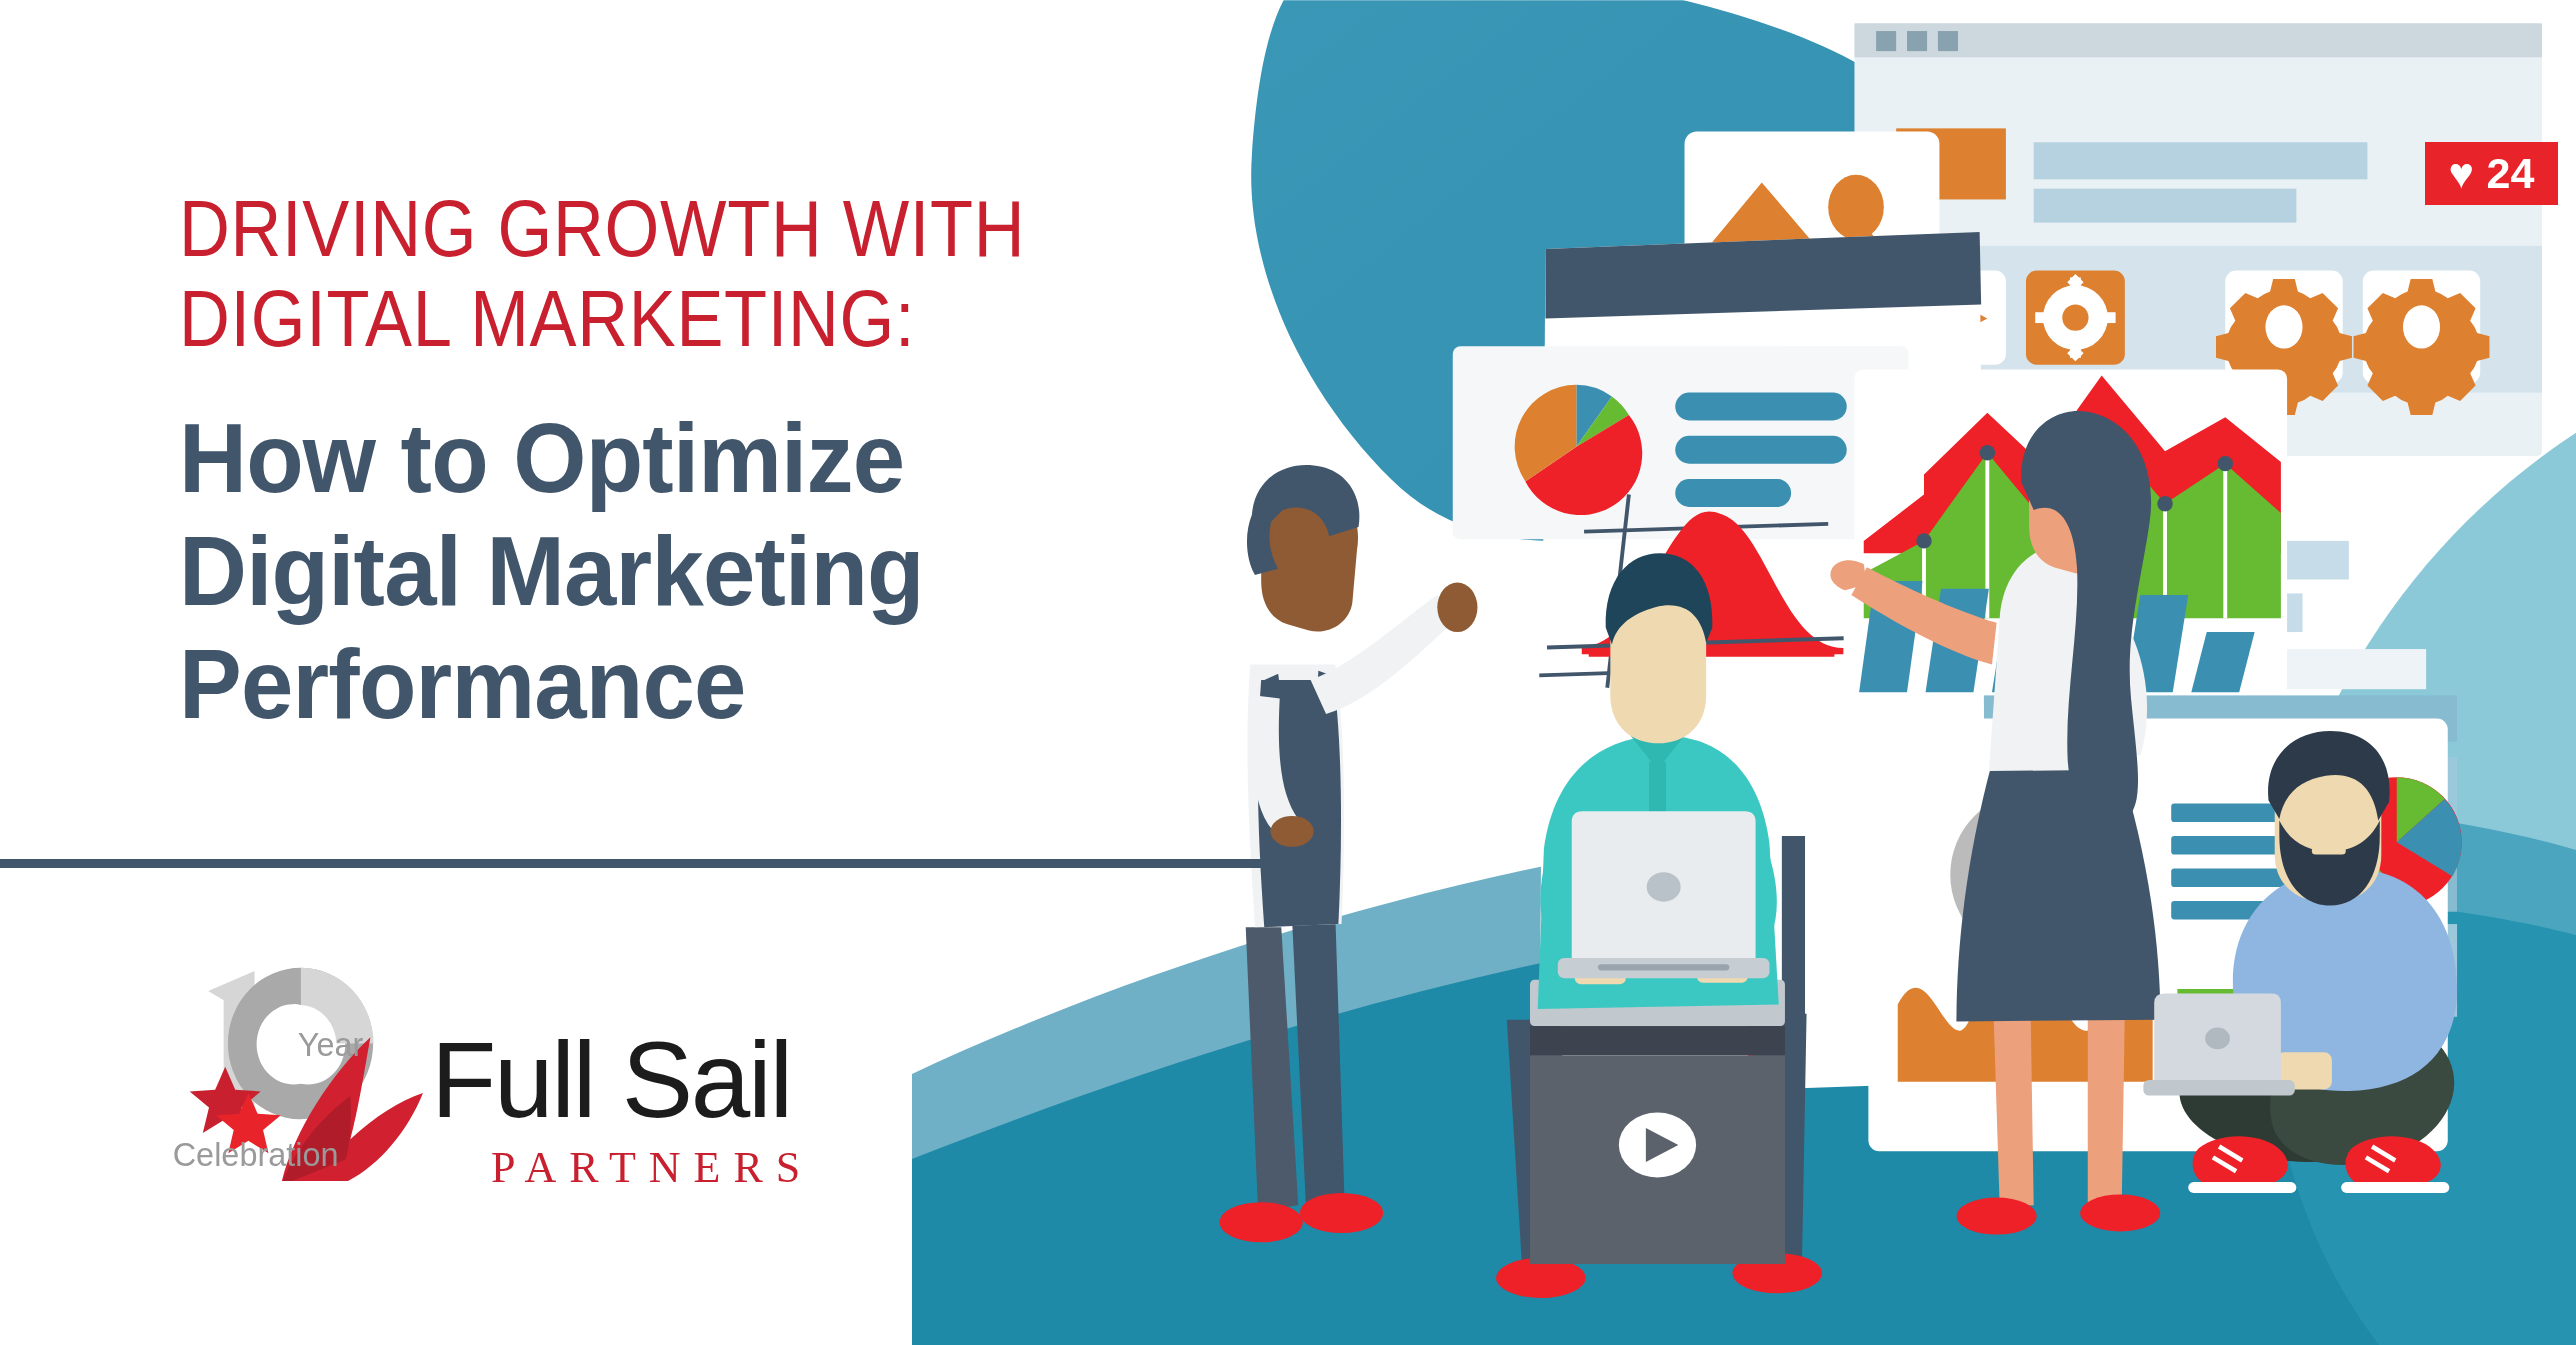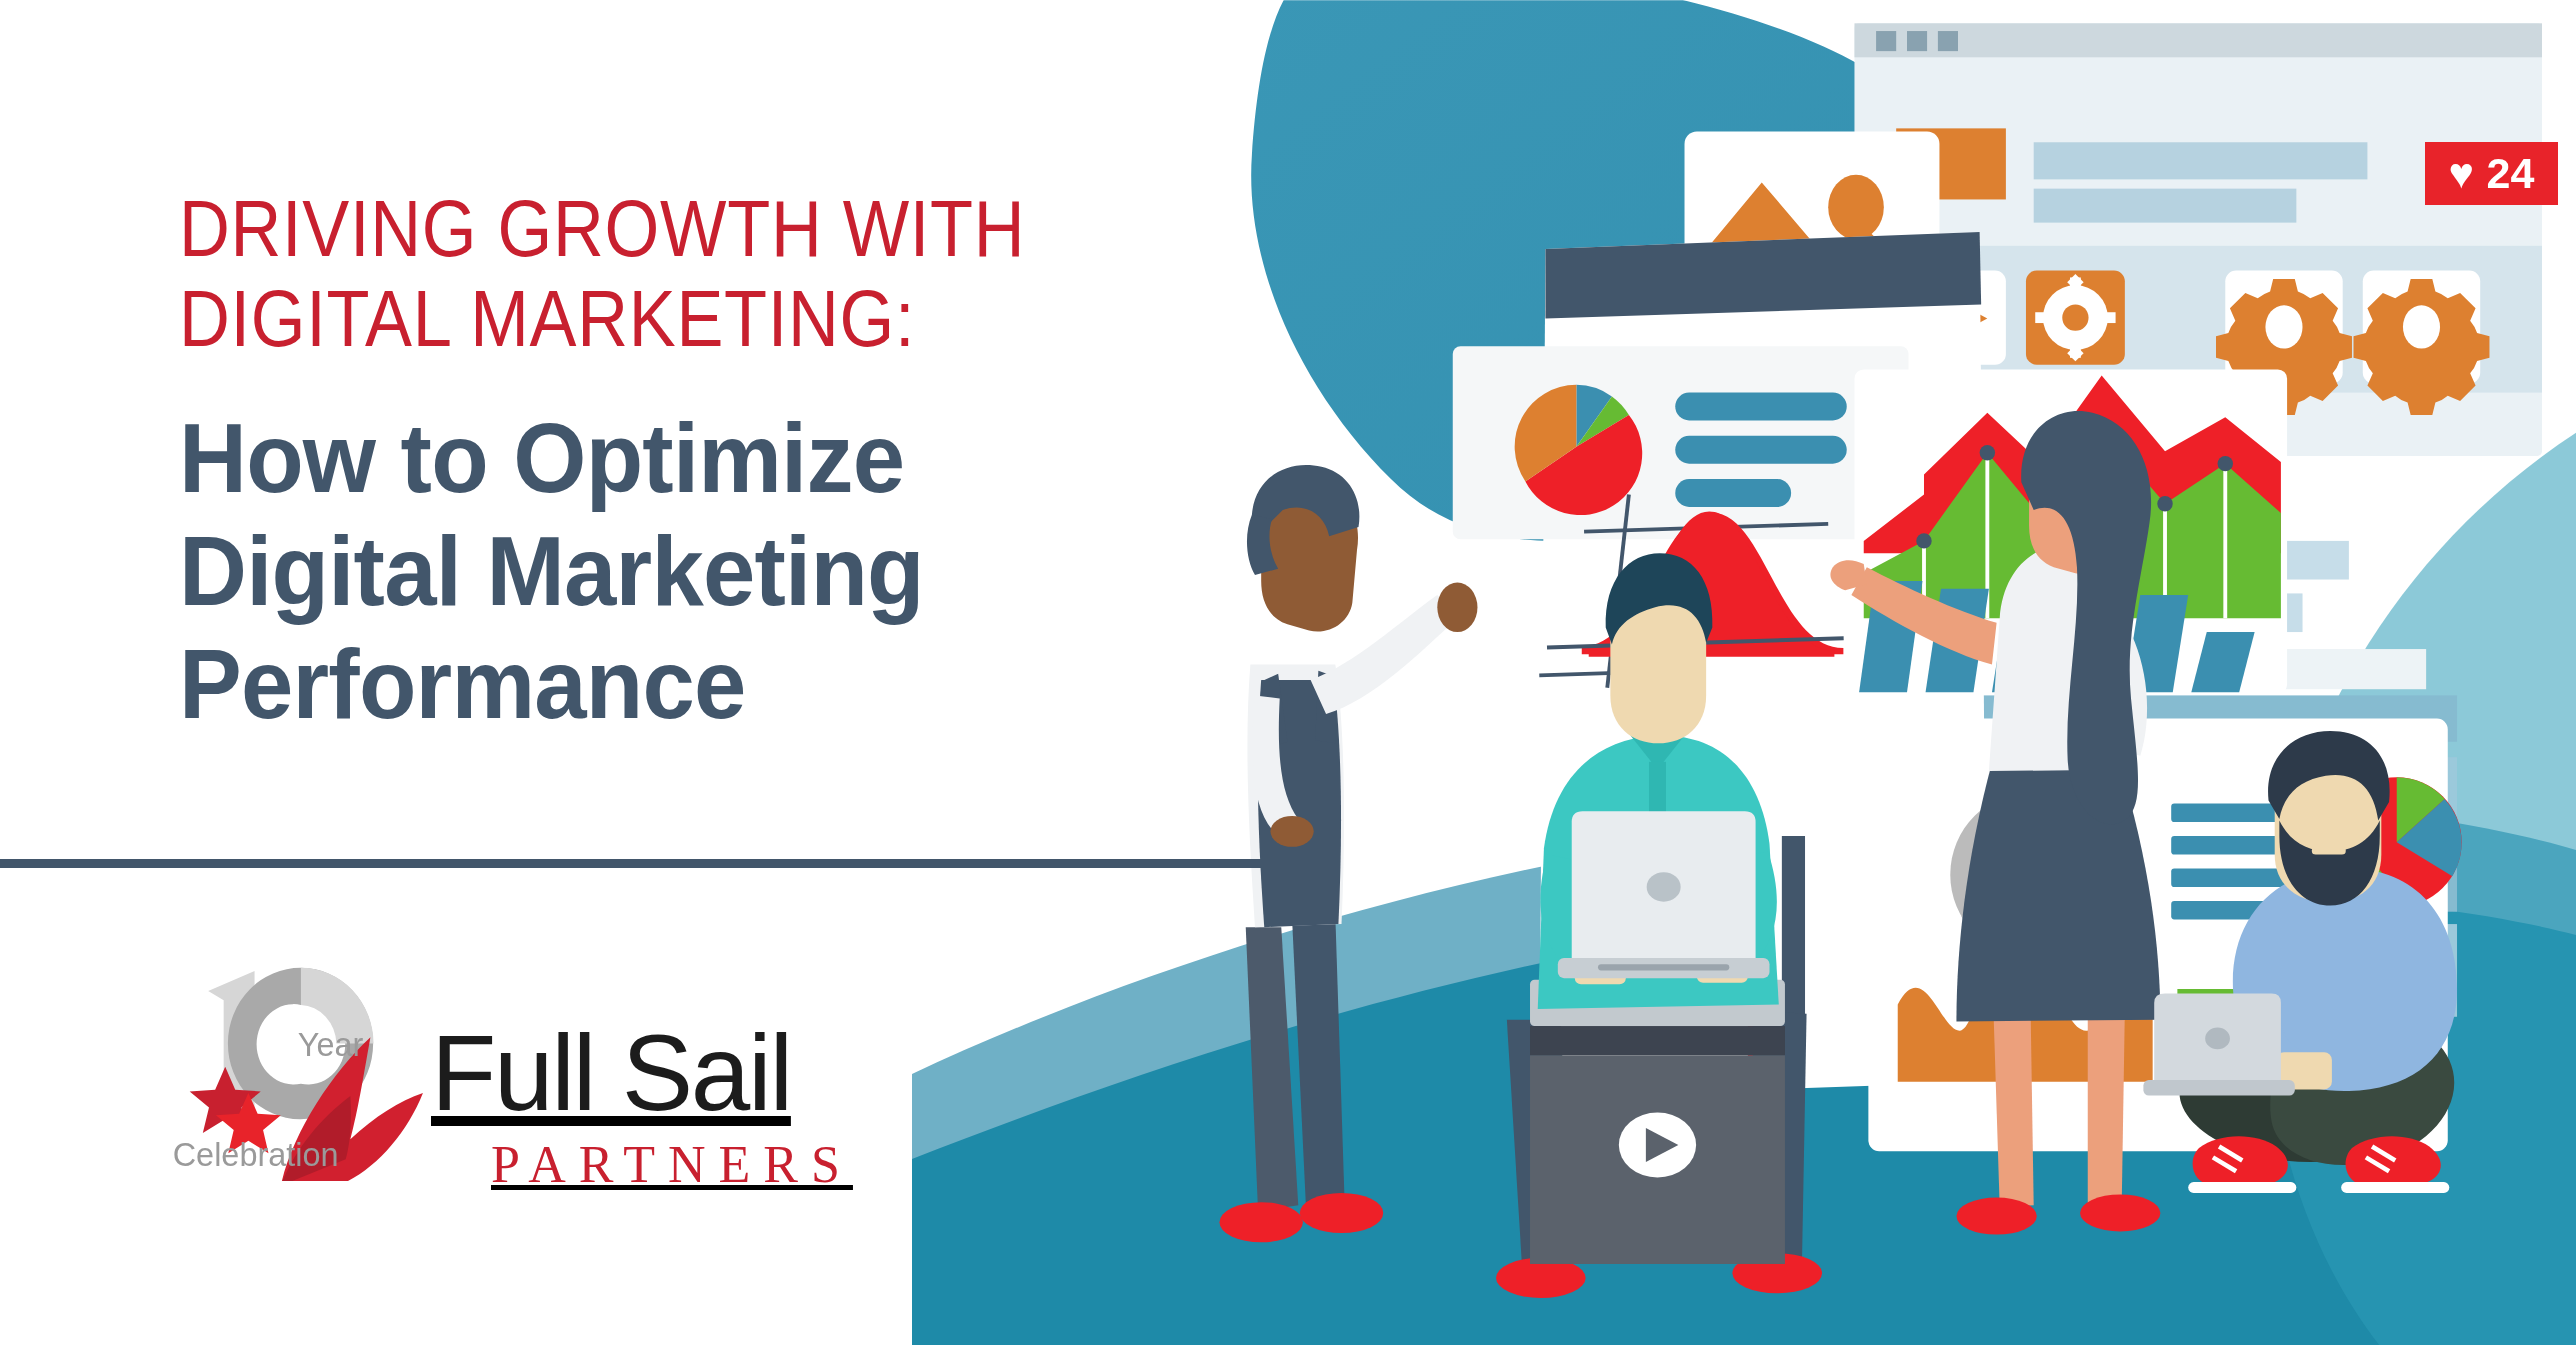--- a/index.html
+++ b/index.html
@@ -21,28 +21,28 @@
     font-family:"Liberation Sans Narrow","Liberation Sans",sans-serif;
     letter-spacing:-0.8px;transform:scaleX(.95);transform-origin:left top;
     white-space:pre-line;
   }
   .divider{
     position:absolute;left:0;top:859px;width:1292px;height:8.5px;background:#42566B;
   }
   
   .logo-wrap{position:absolute;left:168px;top:952px;width:773px;height:240px;}
   .badge10{position:absolute;left:0;top:4.6px;width:255px;height:224px;}
-  .logo-type{position:absolute;left:263px;top:68px;text-decoration:underline;}
+  .logo-type{position:absolute;left:263px;top:75px;}
   .logo-full{
     font-family:"Liberation Sans","DejaVu Sans",sans-serif;
     font-size:107px;color:#1c1c1c;letter-spacing:-2.3px;line-height:1;font-weight:400;
   }
   .logo-partners{
     font-family:"Liberation Serif","DejaVu Serif",serif;
-    font-size:52px;color:#C8202F;letter-spacing:13px;line-height:1;
+    font-size:44px;color:#C8202F;letter-spacing:13px;line-height:1;
     margin-top:12.4px;margin-left:60px;
   }
   
   #art{position:absolute;left:912px;top:0;width:1664px;height:1346px;overflow:hidden;}
   .badge-heart{
     position:absolute;left:2425px;top:142px;width:133px;height:63px;background:#E8232A;
     display:flex;align-items:center;justify-content:center;gap:12.4px;
     color:#fff;font-size:43px;font-weight:700;font-family:"Liberation Sans",sans-serif;
   }
   .glyph{display:inline-block;line-height:1;}

